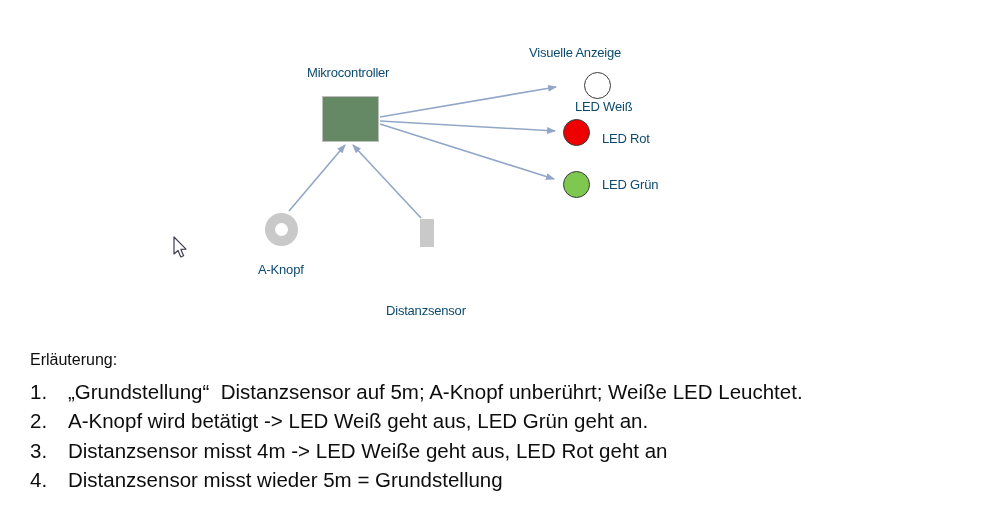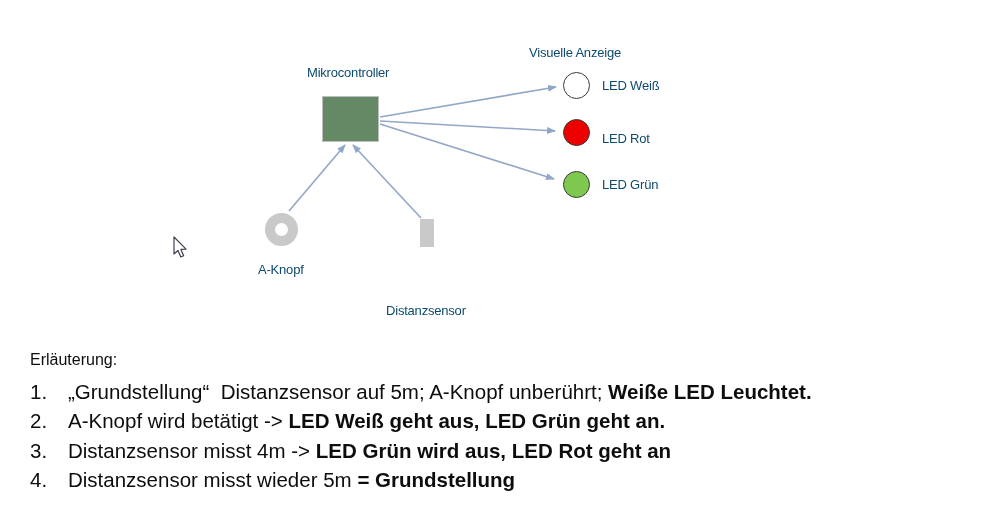--- a/index.html
+++ b/index.html
@@ -32,21 +32,21 @@
   .arrow-line { stroke:#92a7c7; stroke-width:1.6; }
   .cursor-svg { left:170px; top:234px; width:24px; height:28px; }
 
   
   .explanation { left:30px; top:347px; width:944px; }
   .exp-heading { font-size:16px; line-height:26px; }
   #explanation-list { margin-top:4px; }
   .exp-row  { display:flex; font-size:20.5px; line-height:29.4px; }
   .exp-num  { width:38px; flex:0 0 auto; }
   .exp-text { white-space:pre-wrap; }
-  .seg-bold { font-weight:bold; }
+  .seg-bold { font-weight:normal; }
 </style>
 </head>
 <body>
 
 <svg class="abs arrows-svg" viewBox="0 0 983 516">
   <defs>
     <marker id="arrowhead" markerUnits="userSpaceOnUse" markerWidth="9" markerHeight="7" refX="8" refY="3.5" orient="auto">
       <polygon id="arrowhead-poly" points="0,0 9,3.5 0,7" fill="#92a7c7"></polygon>
     </marker>
   </defs>
@@ -55,21 +55,21 @@
   <line class="arrow-line" x1="380" y1="124" x2="554" y2="179" marker-end="url(#arrowhead)" stroke="#92a7c7"></line>
   <line class="arrow-line" x1="289" y1="211" x2="345" y2="145" marker-end="url(#arrowhead)" stroke="#92a7c7"></line>
   <line class="arrow-line" x1="421" y1="218" x2="353" y2="145" marker-end="url(#arrowhead)" stroke="#92a7c7"></line>
 </svg>
 
 <div class="abs diagram-label mc-label">Mikrocontroller</div>
 <div class="abs mc-box" style="background: rgb(100, 137, 100); border-color: rgb(191, 191, 191);"></div>
 
 <div class="abs diagram-label va-label">Visuelle Anzeige</div>
 <div id="led-rows">
-    <div class="led-row" style="top: 71.5px;">
+    <div class="led-row" style="top: 71.5px; flex-direction: column;">
       <div class="led-circle" style="background: rgb(255, 255, 255); border-color: rgb(58, 58, 58);"></div>
       <div class="led-label diagram-label">LED Weiß</div>
     </div>
     <div class="led-row" style="top: 118.5px; align-items: flex-end;">
       <div class="led-circle" style="background: rgb(238, 0, 0); border-color: rgb(58, 58, 58);"></div>
       <div class="led-label diagram-label">LED Rot</div>
     </div>
     <div class="led-row" style="top: 170.5px;">
       <div class="led-circle" style="background: rgb(126, 200, 79); border-color: rgb(58, 58, 58);"></div>
       <div class="led-label diagram-label">LED Grün</div>
@@ -92,20 +92,20 @@
       <div class="exp-row">
         <span class="exp-num">1.</span>
         <span class="exp-text"><span>„Grundstellung“  Distanzsensor auf 5m; A-Knopf unberührt; </span><span class="seg-bold">Weiße LED Leuchtet.</span></span>
       </div>
       <div class="exp-row">
         <span class="exp-num">2.</span>
         <span class="exp-text"><span>A-Knopf wird betätigt -&gt; </span><span class="seg-bold">LED Weiß geht aus, LED Grün geht an.</span></span>
       </div>
       <div class="exp-row">
         <span class="exp-num">3.</span>
-        <span class="exp-text"><span>Distanzsensor misst 4m -&gt; </span><span class="seg-bold">LED Grün wird aus, LED Rot geht an</span></span>
+        <span class="exp-text"><span>Distanzsensor misst 4m -&gt; </span><span class="seg-bold">LED Weiße geht aus, LED Rot geht an</span></span>
       </div>
       <div class="exp-row">
         <span class="exp-num">4.</span>
         <span class="exp-text"><span>Distanzsensor misst wieder 5m </span><span class="seg-bold">= Grundstellung</span></span>
       </div>
     </div>
 </div>
 
 </body></html>

